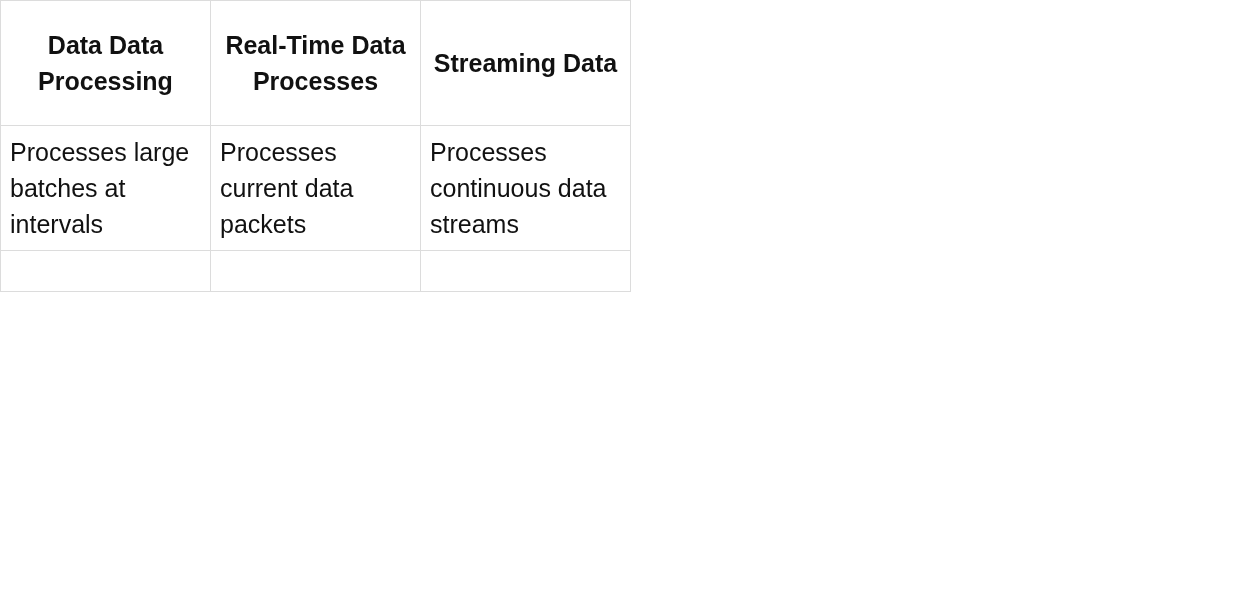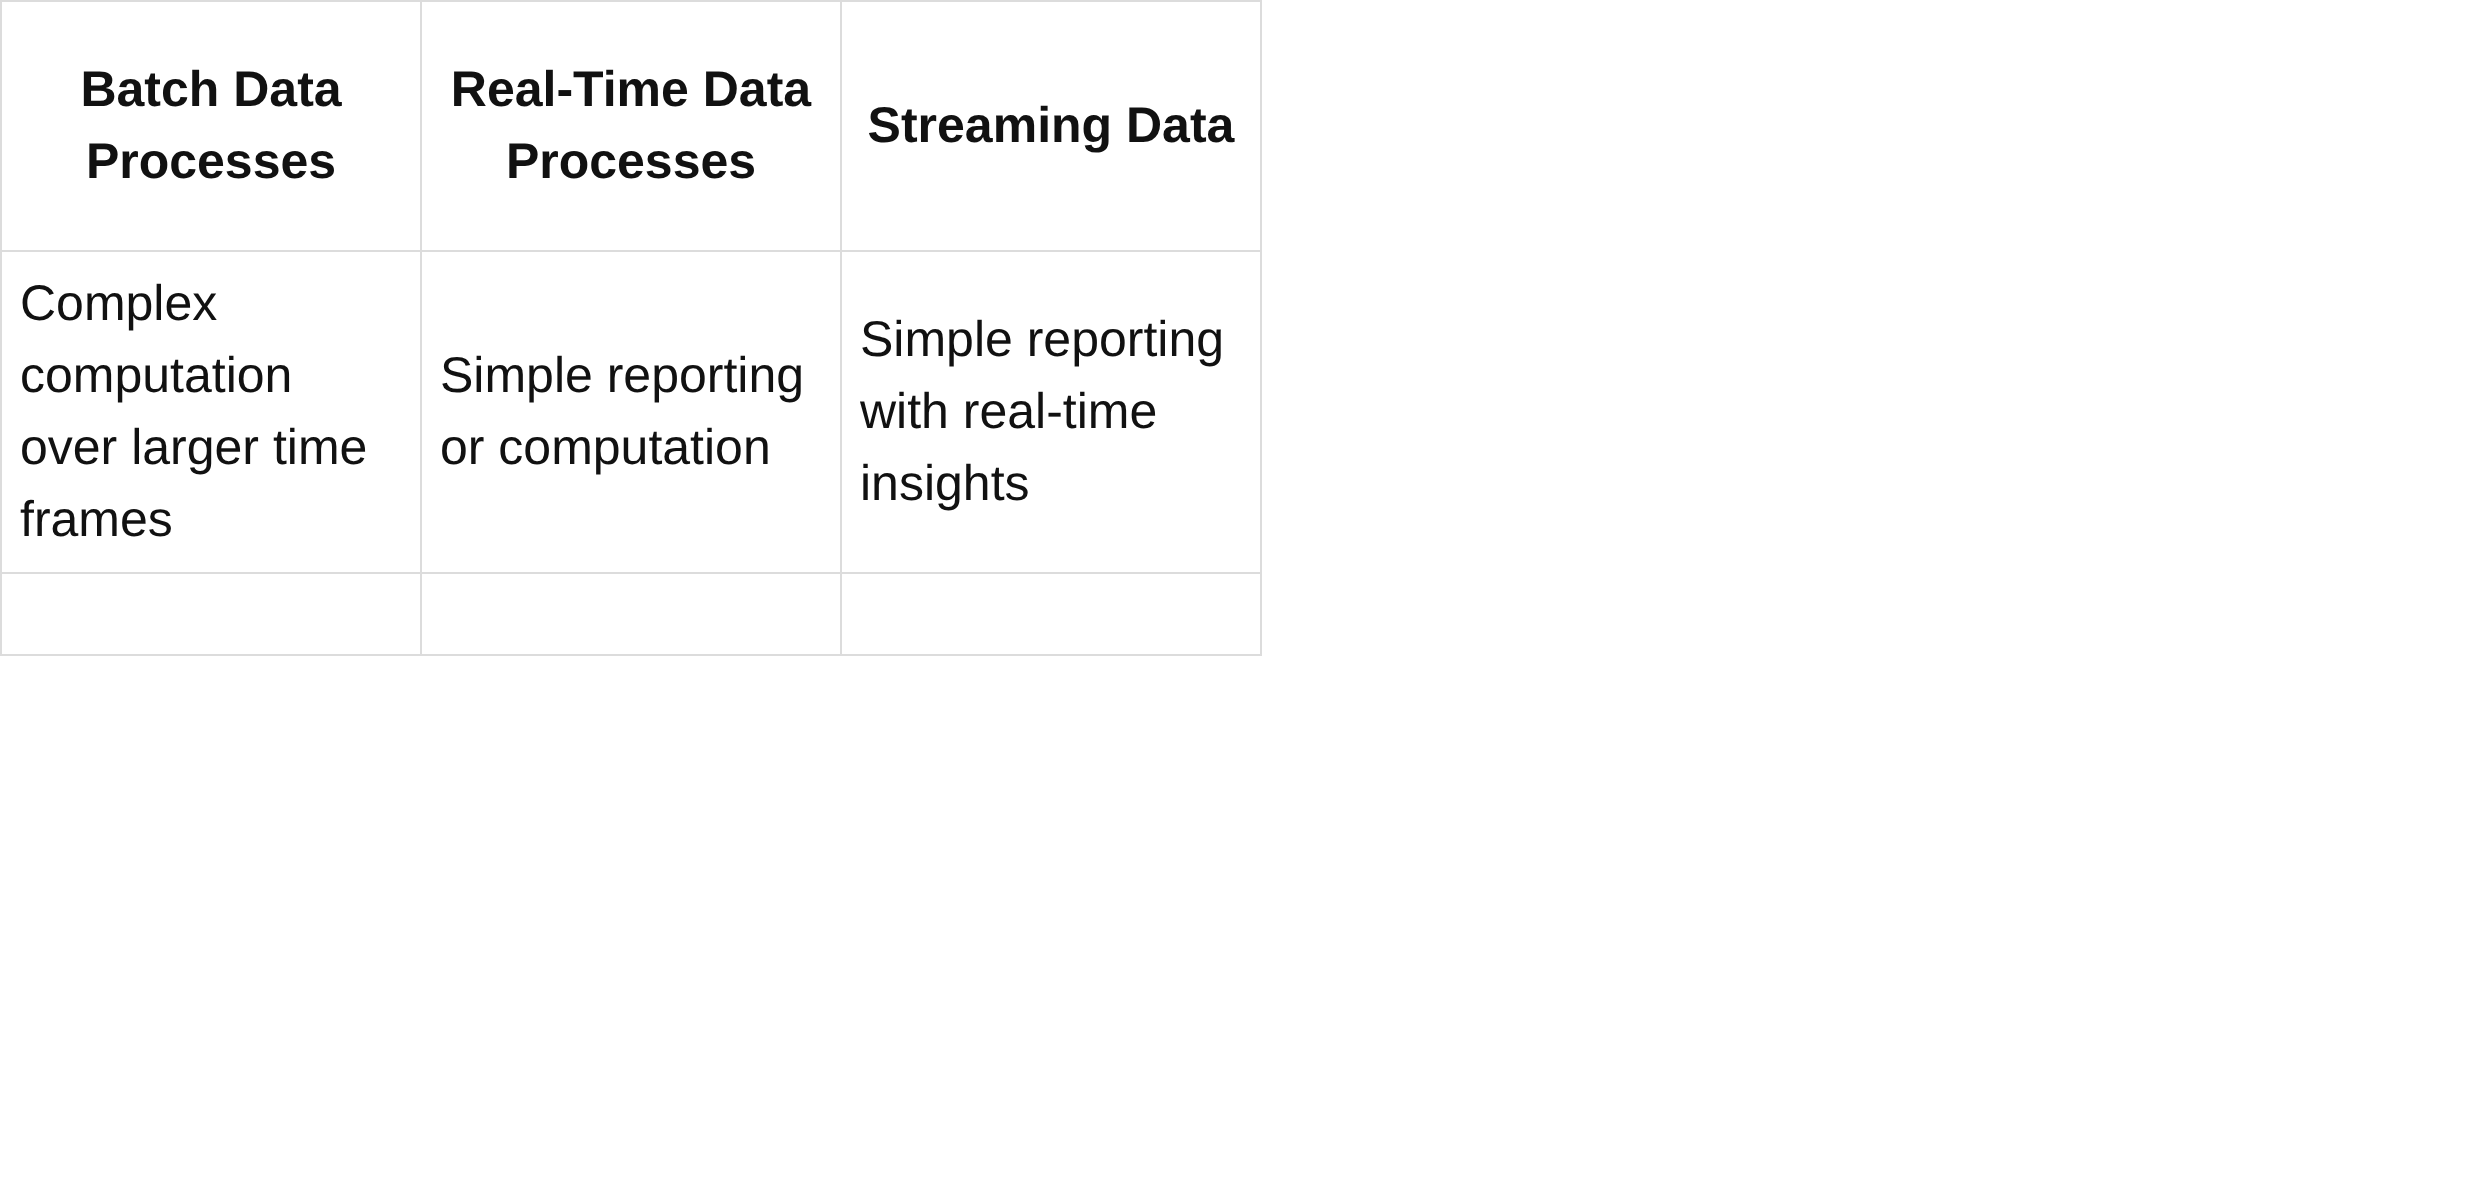--- a/index.html
+++ b/index.html
@@ -18,30 +18,30 @@
 <body>
 
 <table>
   <colgroup>
       <col>
       <col>
       <col>
     </colgroup>
   <thead>
     <tr>
-      <th>Batch Data Processes</th>
+      <th>Data Data Processing</th>
       <th>Real-Time Data Processes</th>
       <th>Streaming Data</th>
     </tr>
   </thead>
   <tbody>
-    <tr class="r3">
-      <td>Complex computation over larger time frames</td>
-      <td>Simple reporting or computation</td>
-      <td>Simple reporting with real-time insights</td>
+    <tr class="r1">
+      <td>Processes large batches at intervals</td>
+      <td>Processes current data packets</td>
+      <td>Processes continuous data streams</td>
     </tr>
     <tr class="r4">
       <td></td>
       <td></td>
       <td></td>
     </tr>
   </tbody>
 </table>
 
 </body></html>

